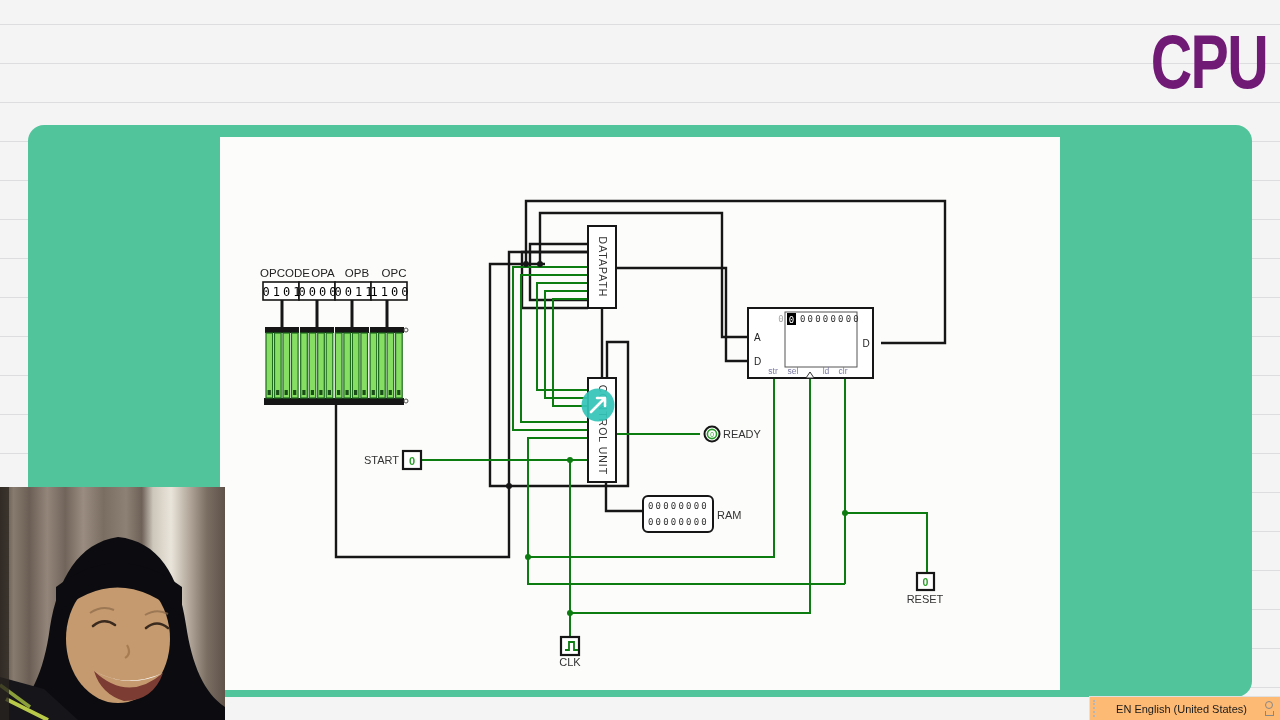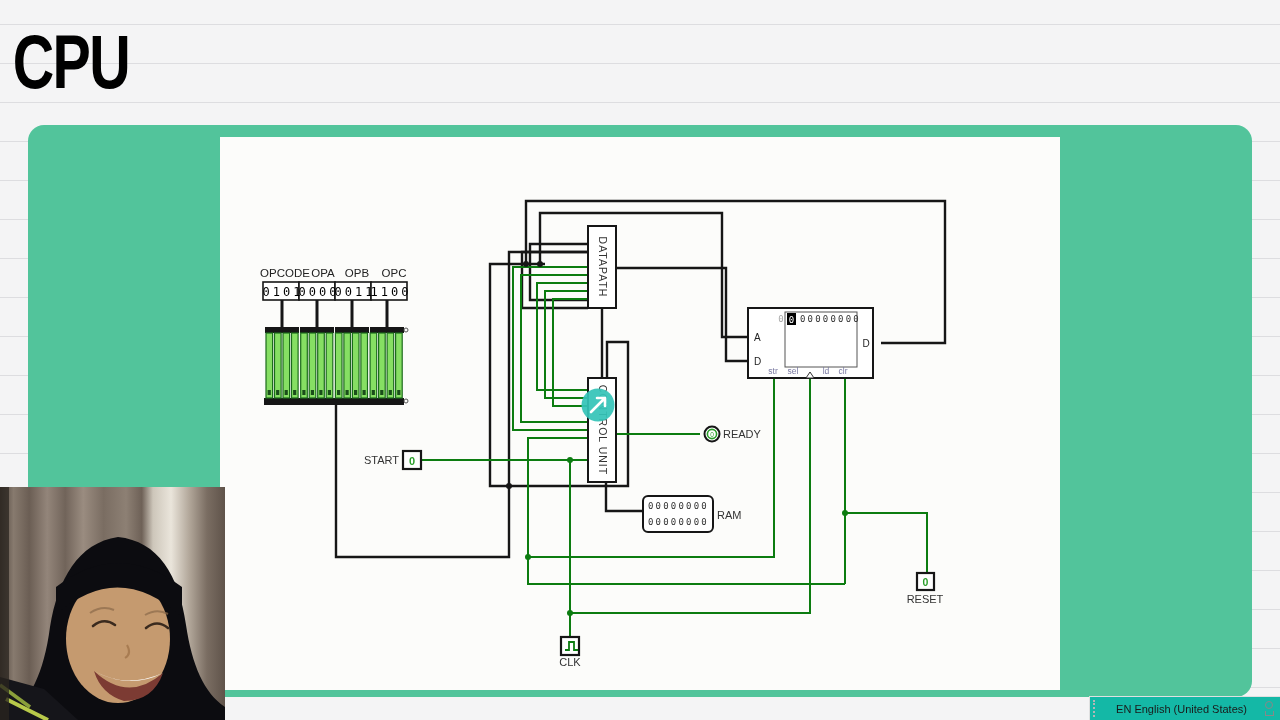--- a/index.html
+++ b/index.html
@@ -5,41 +5,41 @@
   html,body{margin:0;padding:0;}
   body{
     width:1280px;height:720px;overflow:hidden;position:relative;
     font-family:"Liberation Sans",sans-serif;
     background-color:#f4f4f5;
     background-image:linear-gradient(to bottom, transparent 0px, transparent 38px, #dddde0 38px, #dddde0 39px);
     background-size:100% 39px;
     background-position:0 -14px;
   }
   .title{
-    position:absolute;top:22px;left:0;width:100%;text-align:left;
-    color:#000000;font-weight:bold;font-size:70px;line-height:80px;
+    position:absolute;top:22px;left:0;width:100%;text-align:right;
+    color:#701a75;font-weight:bold;font-size:70px;line-height:80px;
     letter-spacing:-2px;
   }
   .title span{display:inline-block;transform:scale(0.82,1.08);}
   .panel{
     position:absolute;left:28px;top:125px;width:1224px;height:572px;
     background:#52c49b;border-radius:16px;
   }
   .canvas{
     position:absolute;left:192px;top:12px;width:840px;height:553px;
     background:#fcfcfa;
   }
   .canvas svg{display:block;width:840px;height:553px;}
   .webcam{
     position:absolute;left:0;top:487px;width:225px;height:233px;
     background:#7a6d62;z-index:5;overflow:hidden;
   }
   .langbar{
     position:absolute;left:1090px;top:697px;width:190px;height:23px;
-    background:#14b8a6;z-index:6;display:flex;align-items:center;
+    background:#fdba74;z-index:6;display:flex;align-items:center;
     box-shadow:0 0 0 1px #e0e0e0;
   }
   .langbar .grip{width:7px;height:17px;border-left:2px dotted #b5b5b5;margin-left:3px;}
   .langbar .lb-text{flex:1;text-align:center;font-size:11px;color:#1a1a1a;}
   .lb-icons{width:16px;display:flex;flex-direction:column;align-items:center;gap:2px;margin-right:3px;}
   .lb-circle{width:6px;height:6px;border:1px solid #888;border-radius:50%;}
   .lb-box{width:7px;height:4px;border:1px solid #888;border-top:none;}
   svg text{font-family:"Liberation Sans",sans-serif;}
   .mono{font-family:"DejaVu Sans Mono",monospace;}
 </style>

